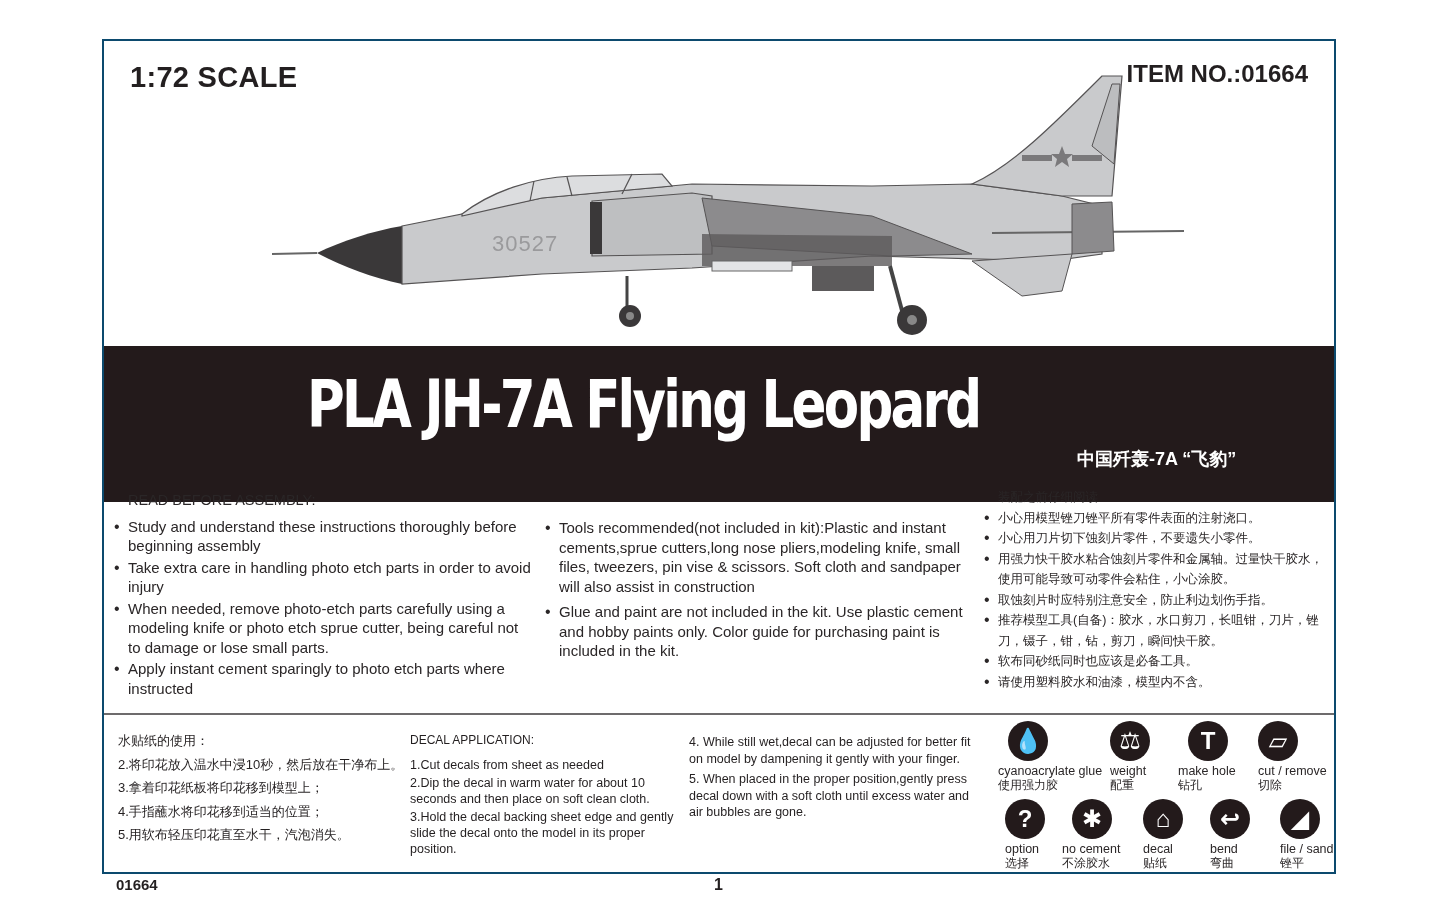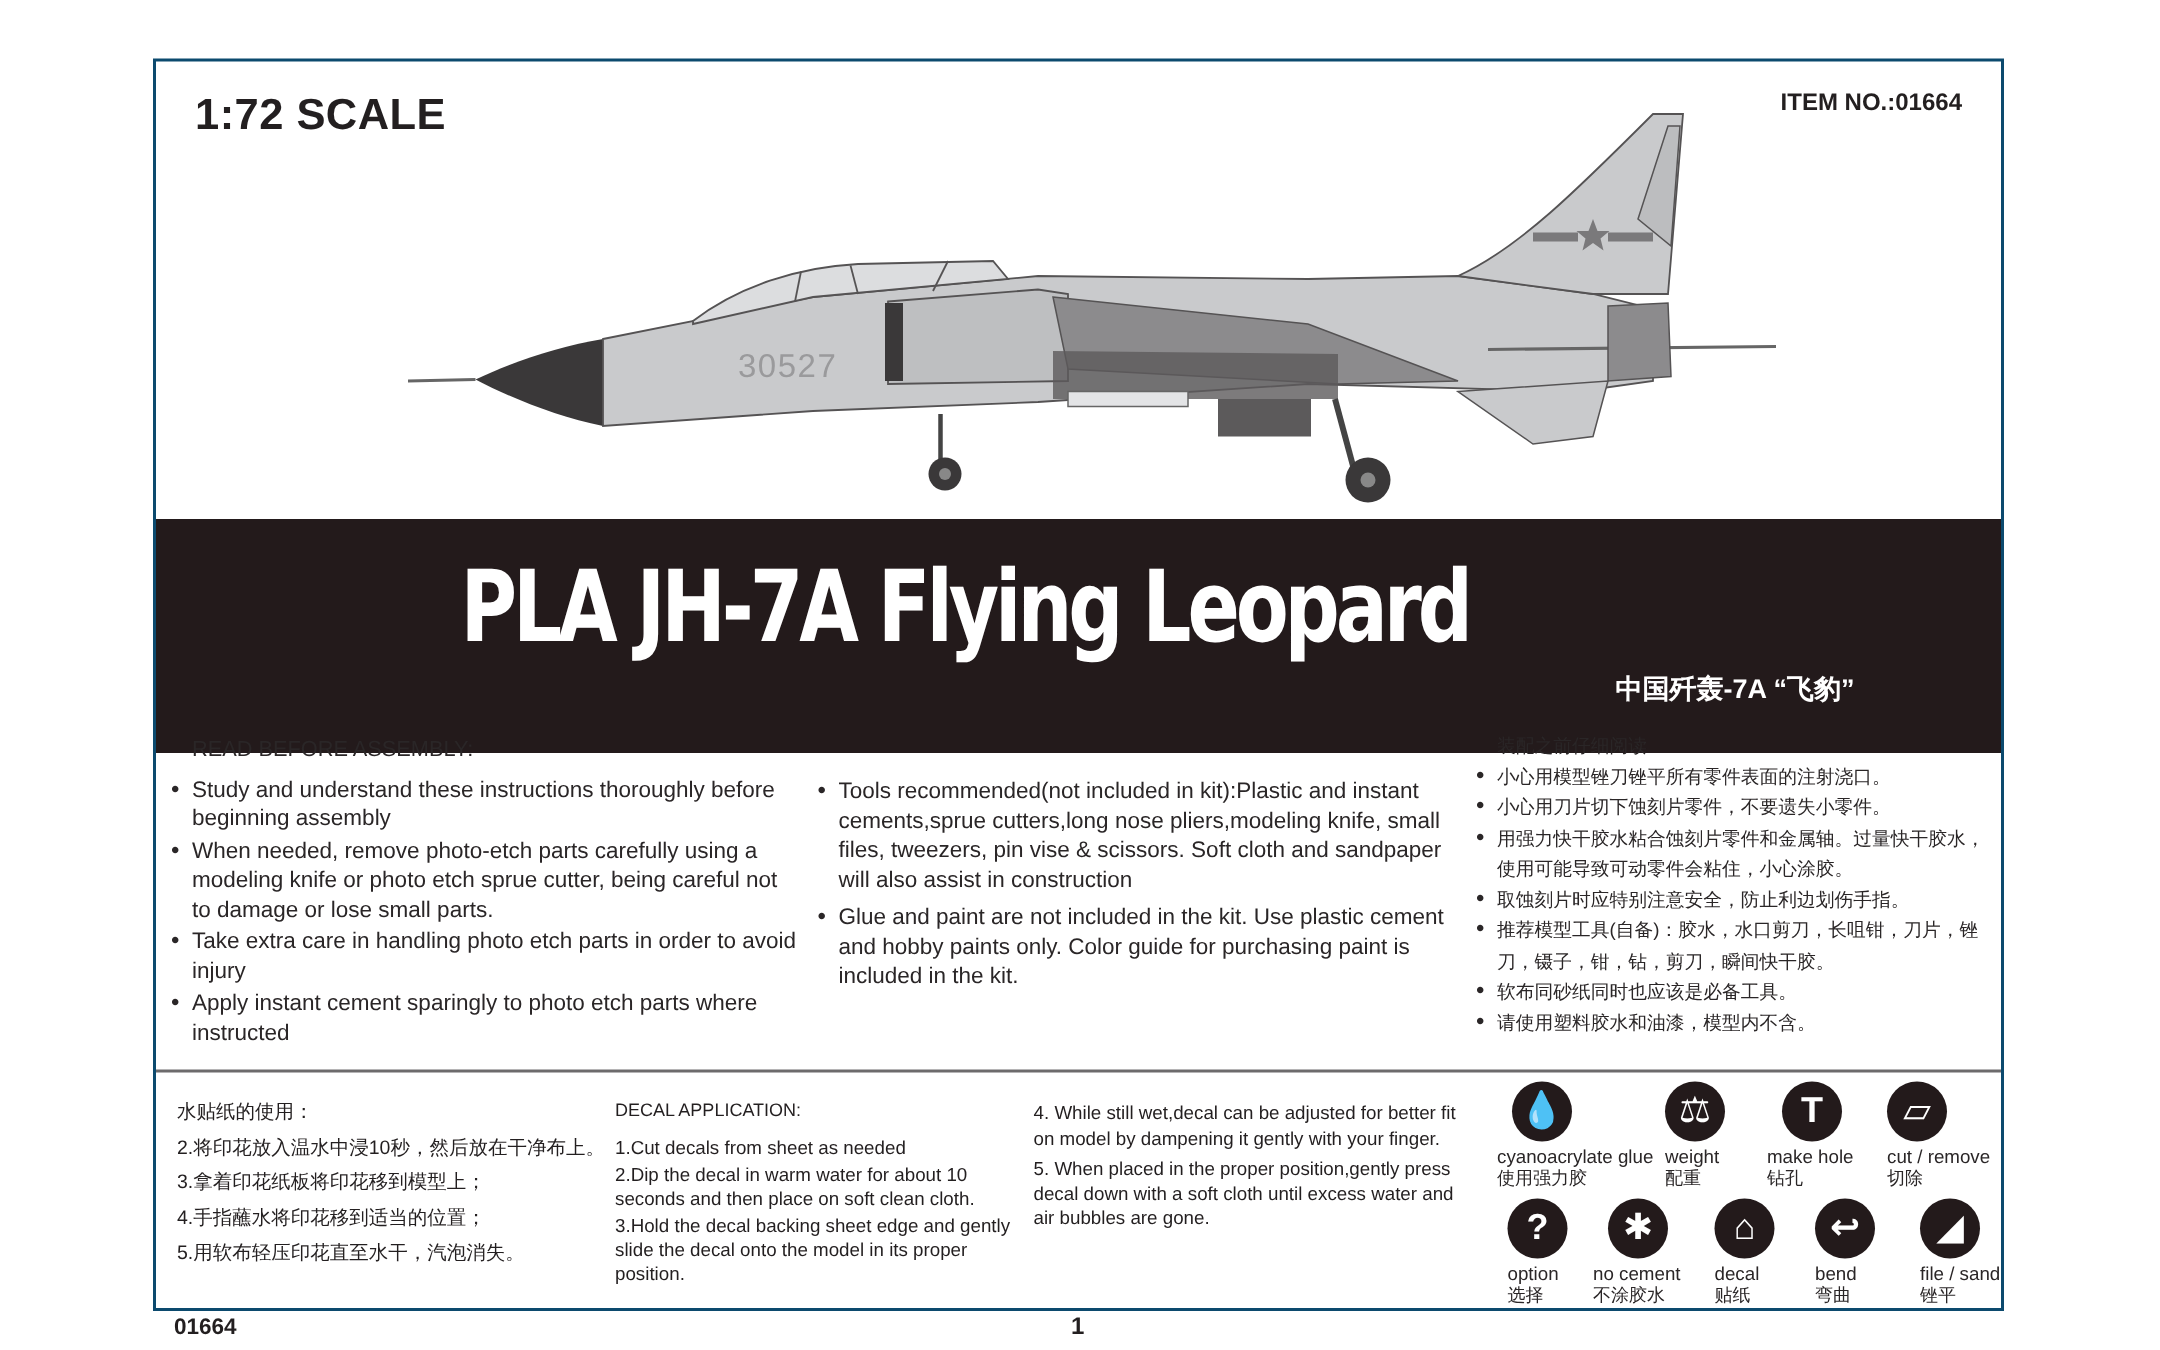--- a/index.html
+++ b/index.html
@@ -8,21 +8,21 @@
     font-family: "Liberation Sans", "DejaVu Sans", sans-serif; color: #231f20;
   }
   .frame {
     position: absolute; left: 102px; top: 39px; width: 1234px; height: 835px;
     border: 2px solid #0c4a6e; box-sizing: border-box; background: #fff;
   }
   .scale {
     position: absolute; left: 26px; top: 20px; font-size: 29px; font-weight: bold; letter-spacing: 0.3px;
   }
   .item-no {
-    position: absolute; right: 26px; top: 19px; font-size: 16px; font-weight: bold;
+    position: absolute; right: 26px; top: 19px; font-size: 24px; font-weight: bold;
   }
   .aircraft {
     position: absolute; left: 168px; top: 15px; width: 920px; height: 290px;
   }
   .band {
     position: absolute; left: 0; top: 305px; width: 100%; height: 156px; background: #231a1b;
   }
   .band-title {
     position: absolute; left: 203px; top: 20px; color: #fff; font-size: 66px; font-weight: bold;
     font-family: "DejaVu Sans", sans-serif; letter-spacing: -3.5px;
@@ -108,22 +108,22 @@
 
   <div class="band">
     <div class="band-title">PLA JH-7A Flying Leopard</div>
     <div class="band-sub">中国歼轰-7A “飞豹”</div>
   </div>
 
   <div class="col" style="left:10px; top:450px; width:420px;">
     <div class="read-head">READ BEFORE ASSEMBLY:</div>
     <ul>
       <li>Study and understand these instructions thoroughly before beginning assembly</li>
+      <li>Take extra care in handling photo etch parts in order to avoid injury</li>
       <li>When needed, remove photo-etch parts carefully using a modeling knife or photo etch sprue cutter, being careful not to damage or lose small parts.</li>
-      <li>Take extra care in handling photo etch parts in order to avoid injury</li>
       <li>Apply instant cement sparingly to photo etch parts where instructed</li>
     </ul>
   </div>
 
   <div class="col" style="left:441px; top:477px; width:430px;">
     <ul>
       <li style="margin-bottom:6px;">Tools recommended(not included in kit):Plastic and instant cements,sprue cutters,long nose pliers,modeling knife, small files, tweezers, pin vise &amp; scissors. Soft cloth and sandpaper will also assist in construction</li>
       <li>Glue and paint are not included in the kit. Use plastic cement and hobby paints only. Color guide for purchasing paint is included in the kit.</li>
     </ul>
   </div>

